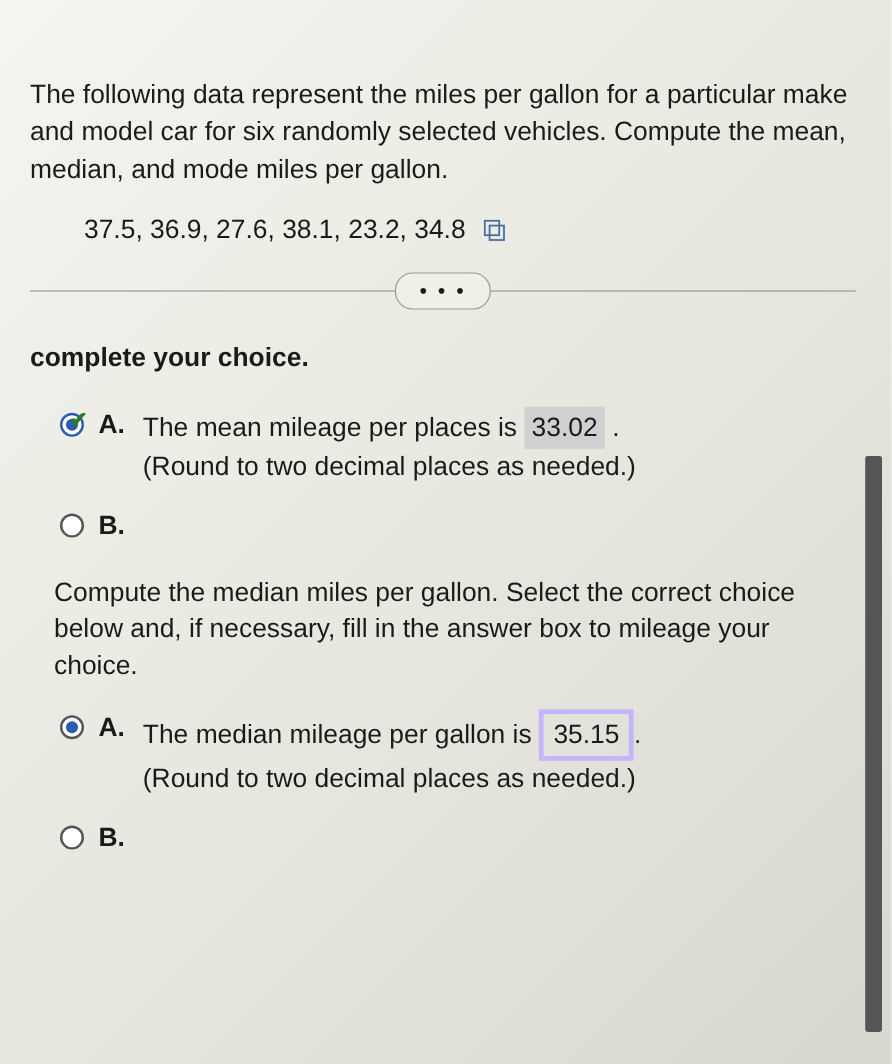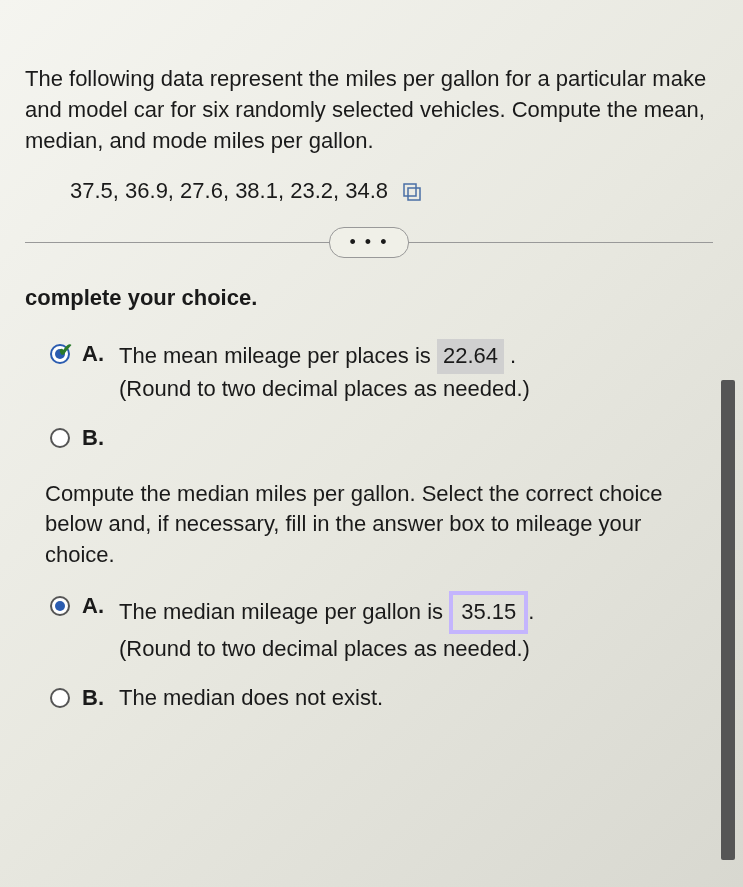--- a/index.html
+++ b/index.html
@@ -162,21 +162,21 @@
 </div>
 
 <div class="section-text">complete your choice.</div>
 
 <div class="option-row">
   <div class="radio correct">
     <span class="checkmark">✔</span>
   </div>
   <div class="option-label">A.</div>
   <div class="option-content">
-    <span>The mean mileage per places is </span><span class="answer-box">22.64</span><span> .</span>
+    <span>The mean mileage per places is </span><span class="answer-box">33.02</span><span> .</span>
     <div>(Round to two decimal places as needed.)</div>
   </div>
 </div>
 
 <div class="option-row">
   <div class="radio"></div>
   <div class="option-label">B.</div>
 </div>
 
 <div class="instruction">Compute the median miles per gallon. Select the correct choice below and, if necessary, fill in the answer box to mileage your choice.</div>
@@ -186,18 +186,15 @@
   <div class="option-label">A.</div>
   <div class="option-content">
     <span>The median mileage per gallon is </span><span class="answer-box-outlined">35.15</span><span>.</span>
     <div>(Round to two decimal places as needed.)</div>
   </div>
 </div>
 
 <div class="option-row">
   <div class="radio"></div>
   <div class="option-label">B.</div>
-  <div class="option-content">
-    <span>The median does not exist.</span>
-  </div>
 </div>
 
 <div class="scrollbar"></div>
 
 </body></html>

